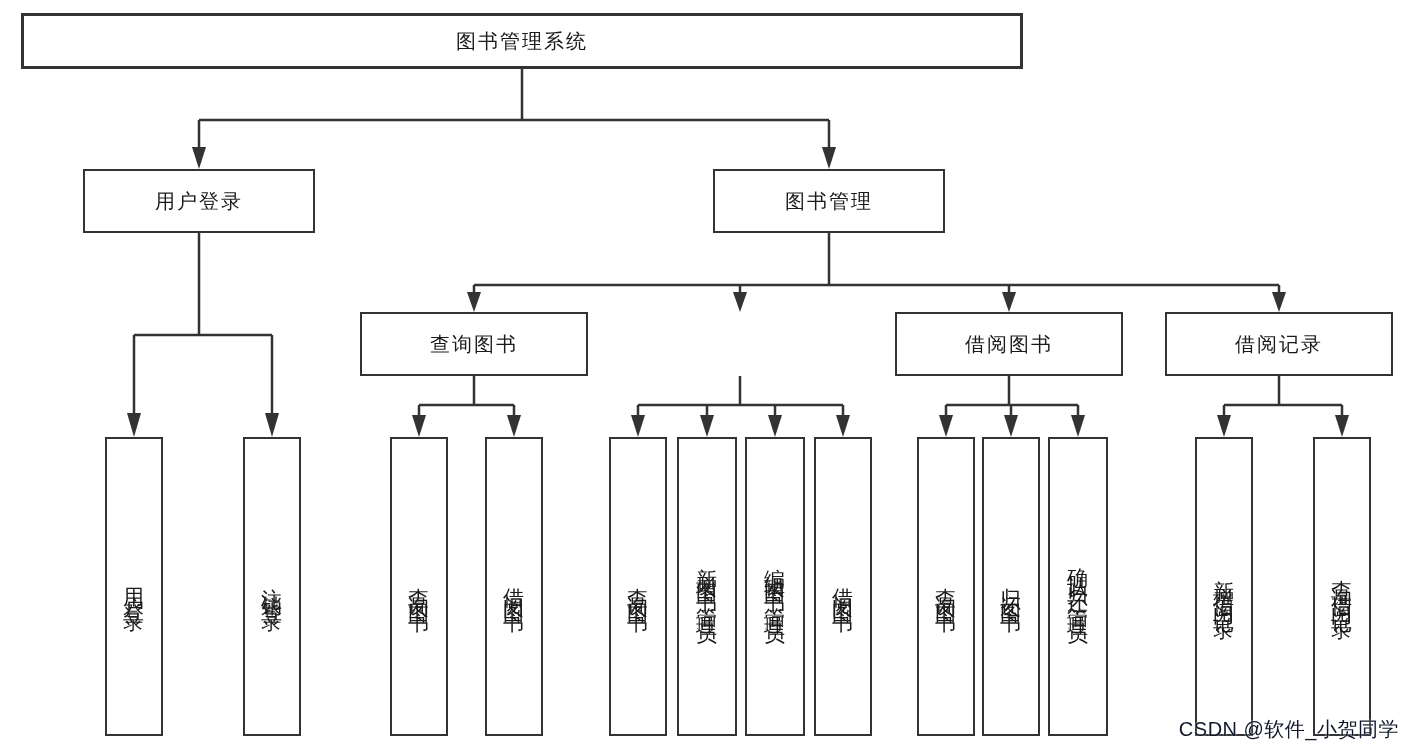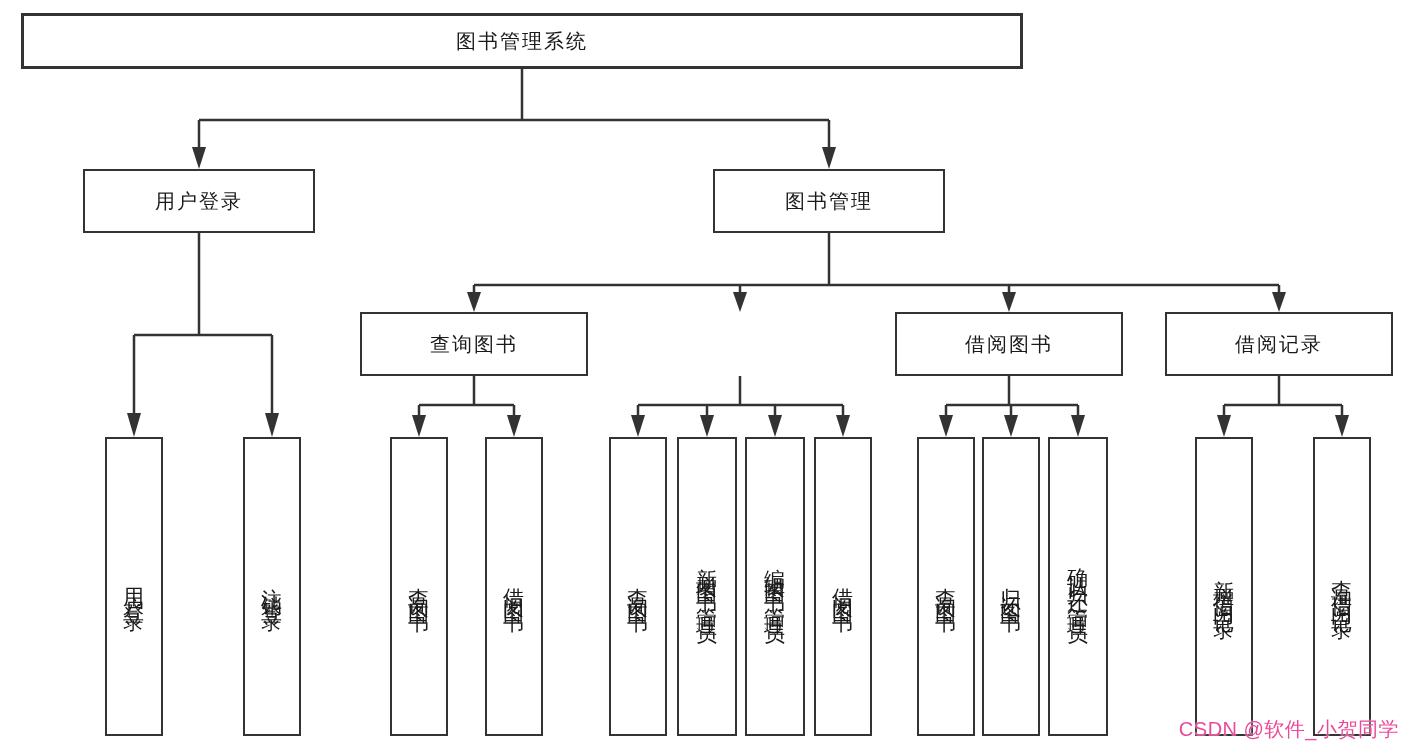--- a/index.html
+++ b/index.html
@@ -49,21 +49,21 @@
     letter-spacing: 8px;
     line-height: 1;
   }
   .vbox.wide { width: 60px; }
   #watermark {
     position: absolute;
     right: 6px;
     top: 716px;
     font-size: 20px;
     letter-spacing: 0.5px;
-    color: #ec4899;
+    color: #0f172a;
     text-shadow: 0 0 2px #ffffff;
     z-index: 5;
     white-space: nowrap;
   }
   path.wire { stroke: #333333; stroke-width: 2.5; fill: none; }
   polygon.head { fill: #333333; stroke: none; }
 </style>
 </head>
 <body>
 

